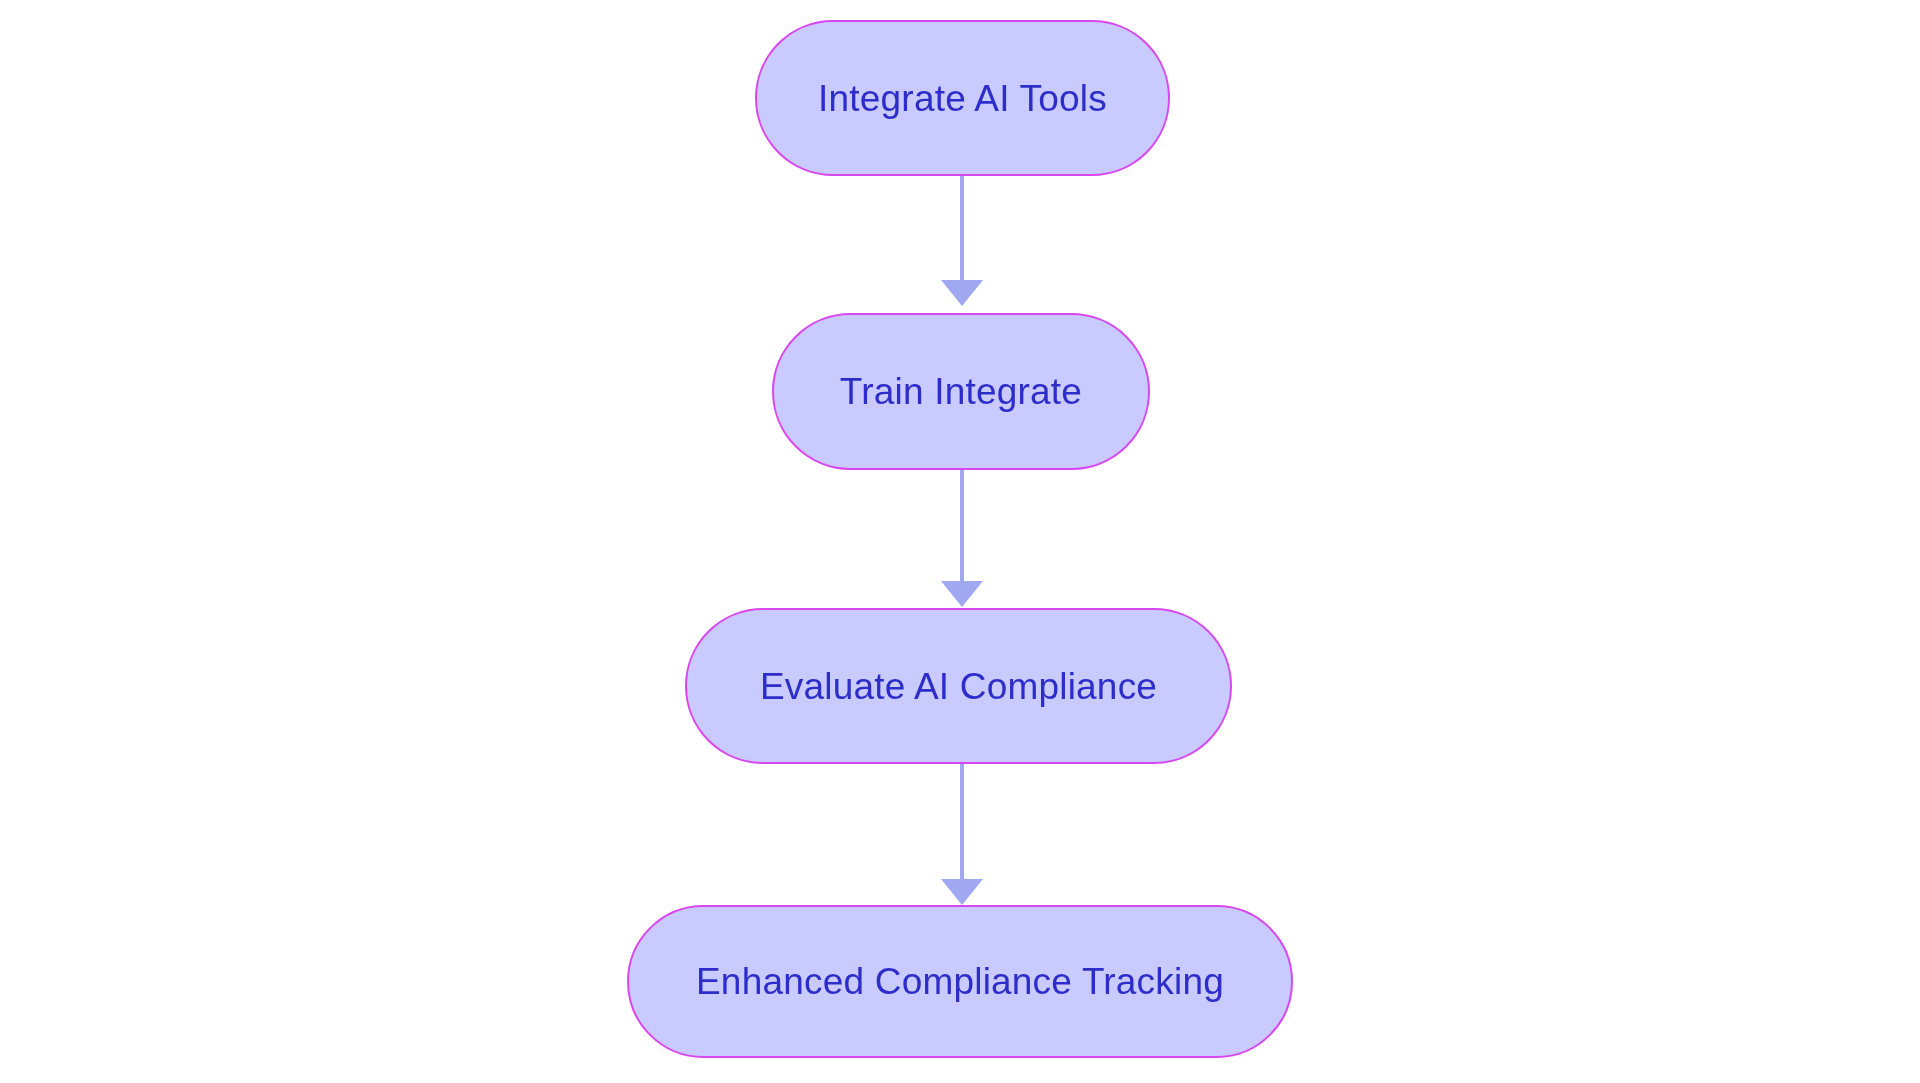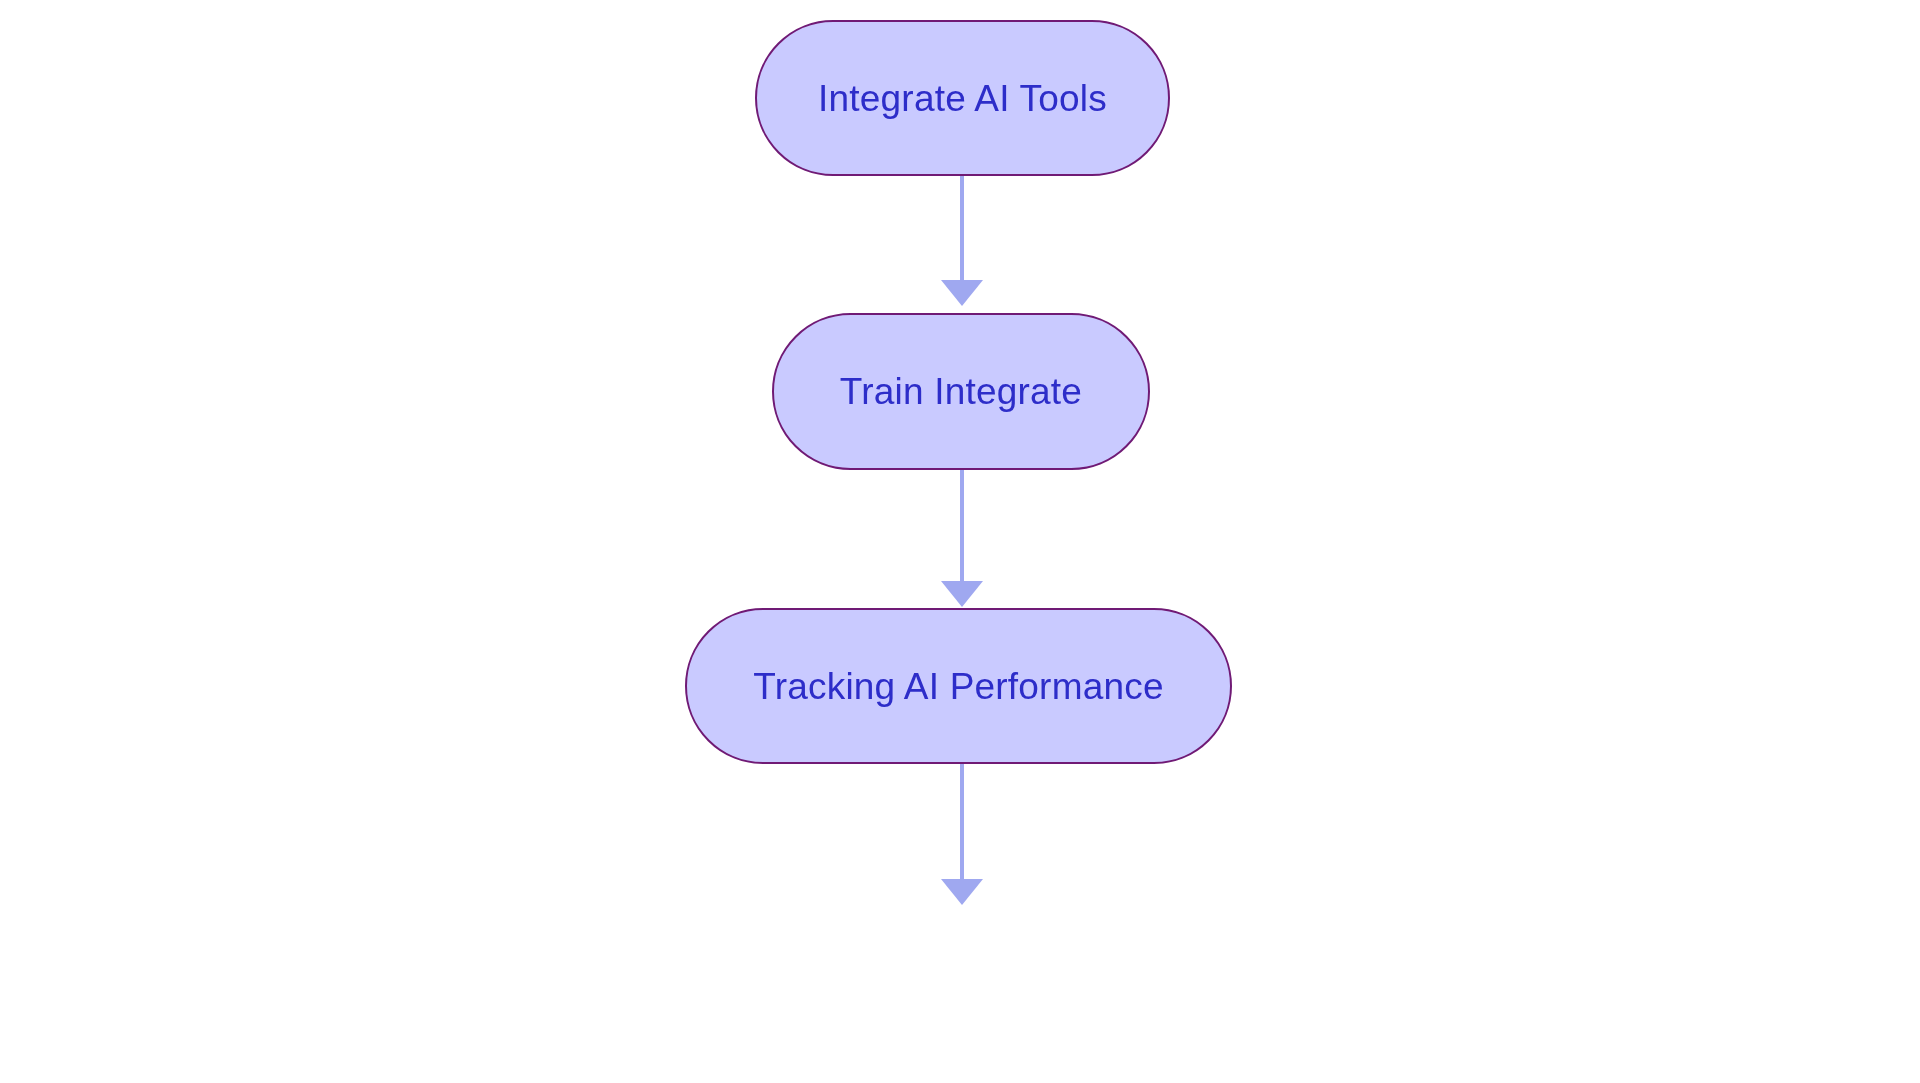--- a/index.html
+++ b/index.html
@@ -23,21 +23,21 @@
   }
 
   
   .flow-node {
     position: absolute;
     box-sizing: border-box;
     display: flex;
     align-items: center;
     justify-content: center;
     background: #c9caff;
-    border: 2px solid #701a75;
+    border: 2px solid #d946ef;
     border-radius: 999px;
     z-index: 2;
   }
 
   .flow-node-label {
     color: #2d2dc9;
     font-family: "Liberation Sans", sans-serif;
     font-size: 37px;
     font-weight: 400;
     line-height: 1;
@@ -91,17 +91,20 @@
 
   <div class="flow-node" id="node-1">
     <span class="flow-node-label">Integrate AI Tools</span>
   </div>
 
   <div class="flow-node" id="node-2">
     <span class="flow-node-label">Train Integrate</span>
   </div>
 
   <div class="flow-node" id="node-3">
-    <span class="flow-node-label">Tracking AI Performance</span>
+    <span class="flow-node-label">Evaluate AI Compliance</span>
   </div>
 
+  <div class="flow-node" id="node-4">
+    <span class="flow-node-label">Enhanced Compliance Tracking</span>
+  </div>
 
 </div>
 
 </body></html>

